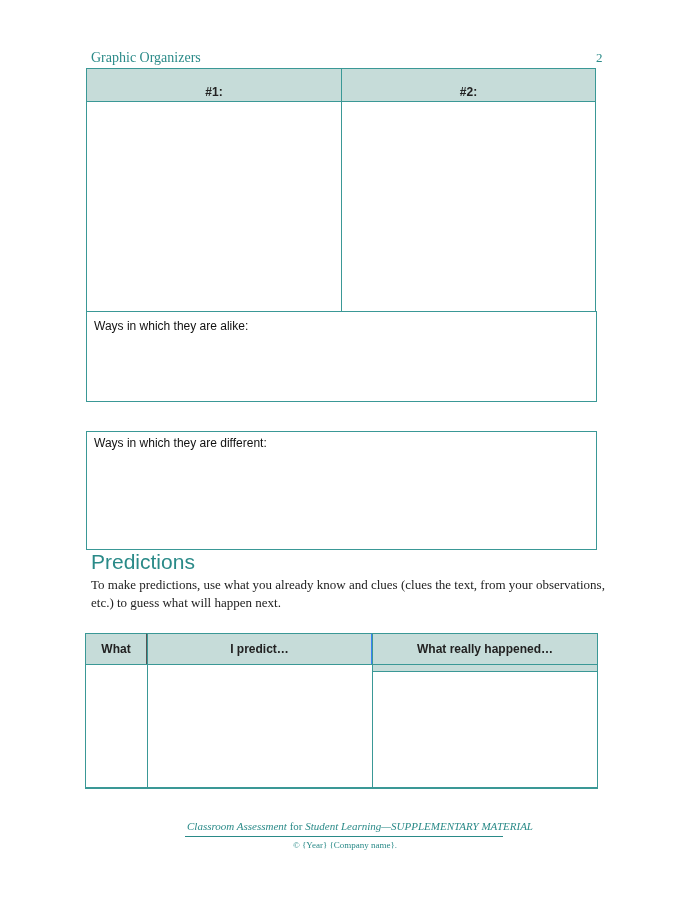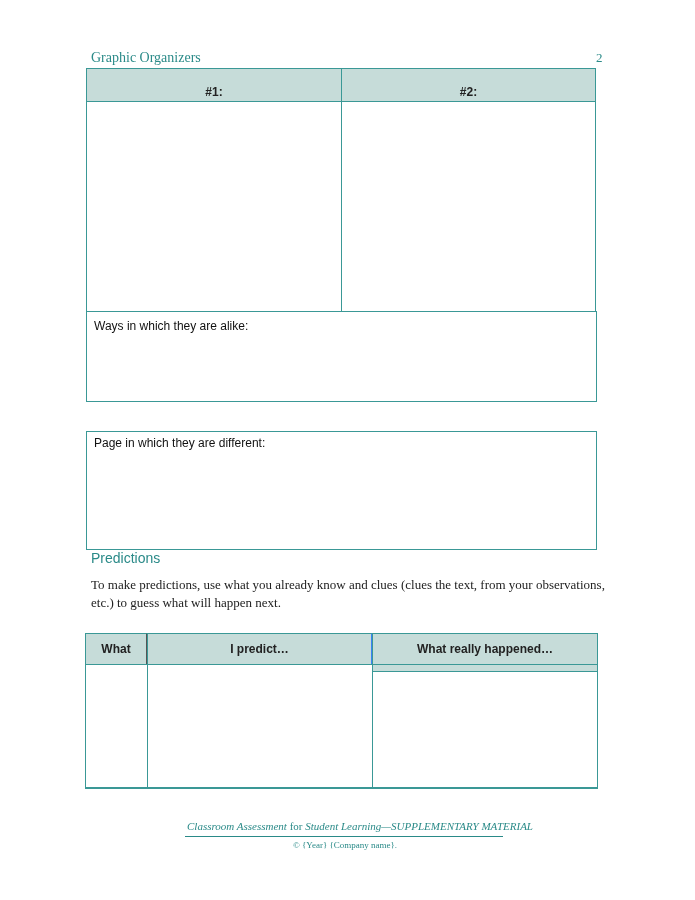--- a/index.html
+++ b/index.html
@@ -4,21 +4,21 @@
 <style>
   html, body { margin: 0; padding: 0; background: #ffffff; }
   body { width: 695px; height: 900px; position: relative; overflow: hidden; }
   .abs { position: absolute; box-sizing: border-box; }
   .teal-text { color: #2a8a88; }
   .header-title { left: 91px; top: 50px; font-size: 14px; font-family: "Liberation Serif", serif; }
   .page-num { left: 596px; top: 50px; font-size: 13px; font-family: "Liberation Serif", serif; }
   .box { border: 1px solid #3a9896; }
   .hdr-cell { background: #c6dcd9; font-weight: bold; font-size: 12px; color: #222; text-align: center; font-family: "Liberation Sans", sans-serif; }
   .label { font-size: 12px; color: #111; font-family: "Liberation Sans", sans-serif; }
-  .section-title { left: 91px; top: 550px; font-size: 14px; color: #2a8a88; font-family: "Liberation Sans", sans-serif; }
+  .section-title { left: 91px; top: 550px; font-size: 21px; color: #2a8a88; font-family: "Liberation Sans", sans-serif; }
   .body-text { left: 91px; top: 576px; width: 520px; font-size: 13px; line-height: 18px; color: #222; font-family: "Liberation Serif", serif; }
   .footer-main { left: 0; width: 720px; top: 820px; text-align: center; font-size: 11px; font-style: italic; color: #2a8a88; font-family: "Liberation Serif", serif; }
   .footer-rule { left: 185px; top: 836px; width: 318px; height: 1px; background: #2a8a88; }
   .footer-copy { left: 0; width: 690px; top: 840px; text-align: center; font-size: 9px; color: #2a8a88; font-family: "Liberation Serif", serif; }
 </style>
 </head>
 <body>
 
 <div class="abs header-title teal-text">Graphic Organizers</div>
 <div class="abs page-num teal-text">2</div>
@@ -31,21 +31,21 @@
 </div>
 
 <div class="abs box" style="left:86px; top:101px; width:256px; height:211px;"></div>
 <div class="abs box" style="left:341px; top:101px; width:255px; height:211px;"></div>
 
 <div class="abs box" style="left:86px; top:311px; width:511px; height:91px; padding:4px 0 0 7px;">
   <span class="label">Ways in which they are alike:</span>
 </div>
 
 <div class="abs box" style="left:86px; top:431px; width:511px; height:119px; padding:1px 0 0 7px;">
-  <span class="label">Page in which they are different:</span>
+  <span class="label">Ways in which they are different:</span>
 </div>
 
 <div class="abs section-title">Predictions</div>
 <div class="abs body-text">To make predictions, use what you already know and clues (clues the text, from your observations, etc.)  to guess what will happen next.</div>
 
 <div class="abs box hdr-cell" style="left:85px; top:633px; width:63px; height:32px; line-height:30px; border-right:2px solid #555;">
   <span>What</span>
 </div>
 <div class="abs box hdr-cell" style="left:147px; top:633px; width:226px; height:32px; line-height:30px; border-right:2px solid #3b82f6;">
   <span>I predict…</span>

